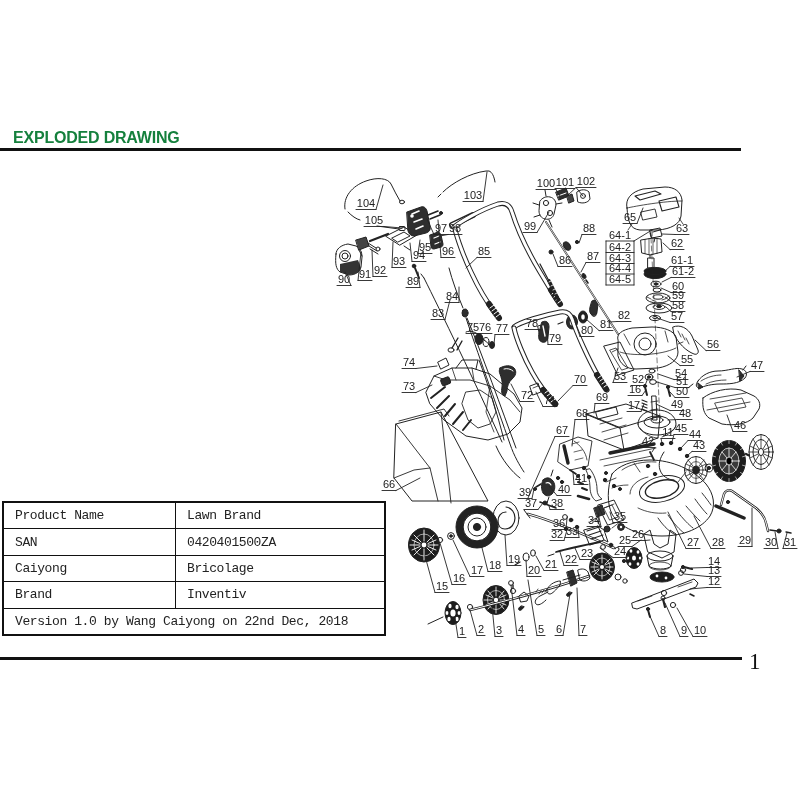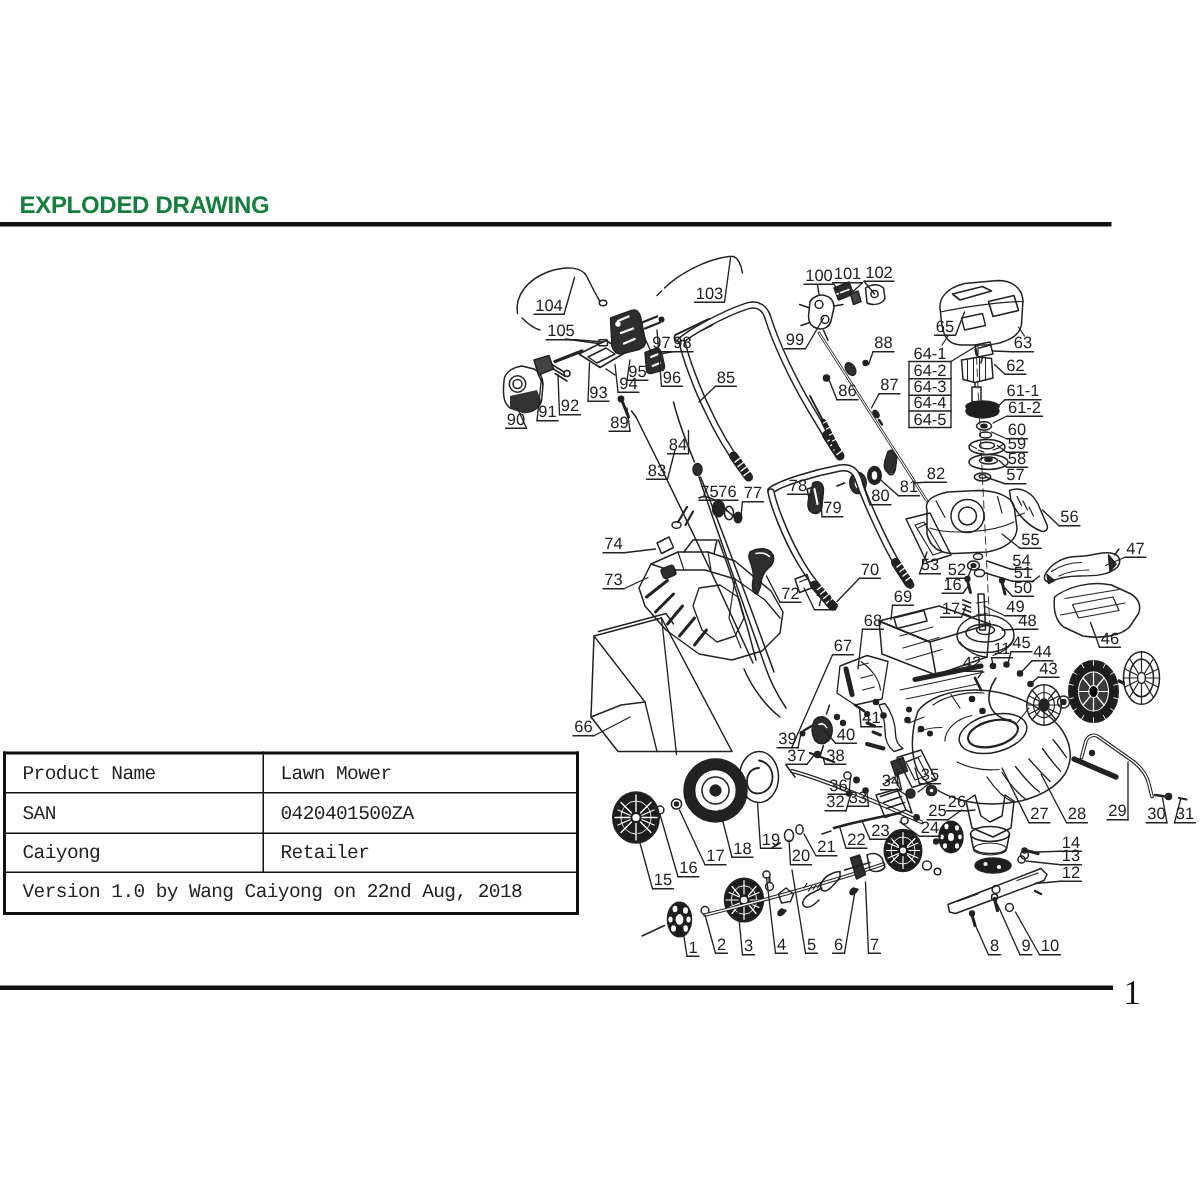--- a/index.html
+++ b/index.html
@@ -1048,32 +1048,36 @@
         <text x="700" y="634" text-anchor="middle" fill="#222" stroke="none">10</text>
         <path d="M693,636.5 L707,636.5" stroke-width="0.9"></path>
         <path d="M693,636.5 L677,608" stroke-width="0.9"></path>
       </g>
 </svg>
 
 <table class="info">
 <tbody>
         <tr>
           <td style="width:160px">Product Name</td>
-          <td>Lawn Mower</td>
+          <td>Lawn Brand</td>
         </tr>
 <tr>
           <td>SAN</td>
           <td>0420401500ZA</td>
         </tr>
 <tr>
           <td>Caiyong</td>
-          <td>Retailer</td>
+          <td>Bricolage</td>
         </tr>
 <tr>
-          <td colspan="2">Version 1.0 by Wang Caiyong on 22nd Aug, 2018</td>
+          <td>Brand</td>
+          <td>Inventiv</td>
+        </tr>
+<tr>
+          <td colspan="2">Version 1.0 by Wang Caiyong on 22nd Dec, 2018</td>
         </tr>
 </tbody>
     </table>
 
 <div id="botline"></div>
 
 <div id="pagenum">1</div>
 </div>
 
 </body></html>

